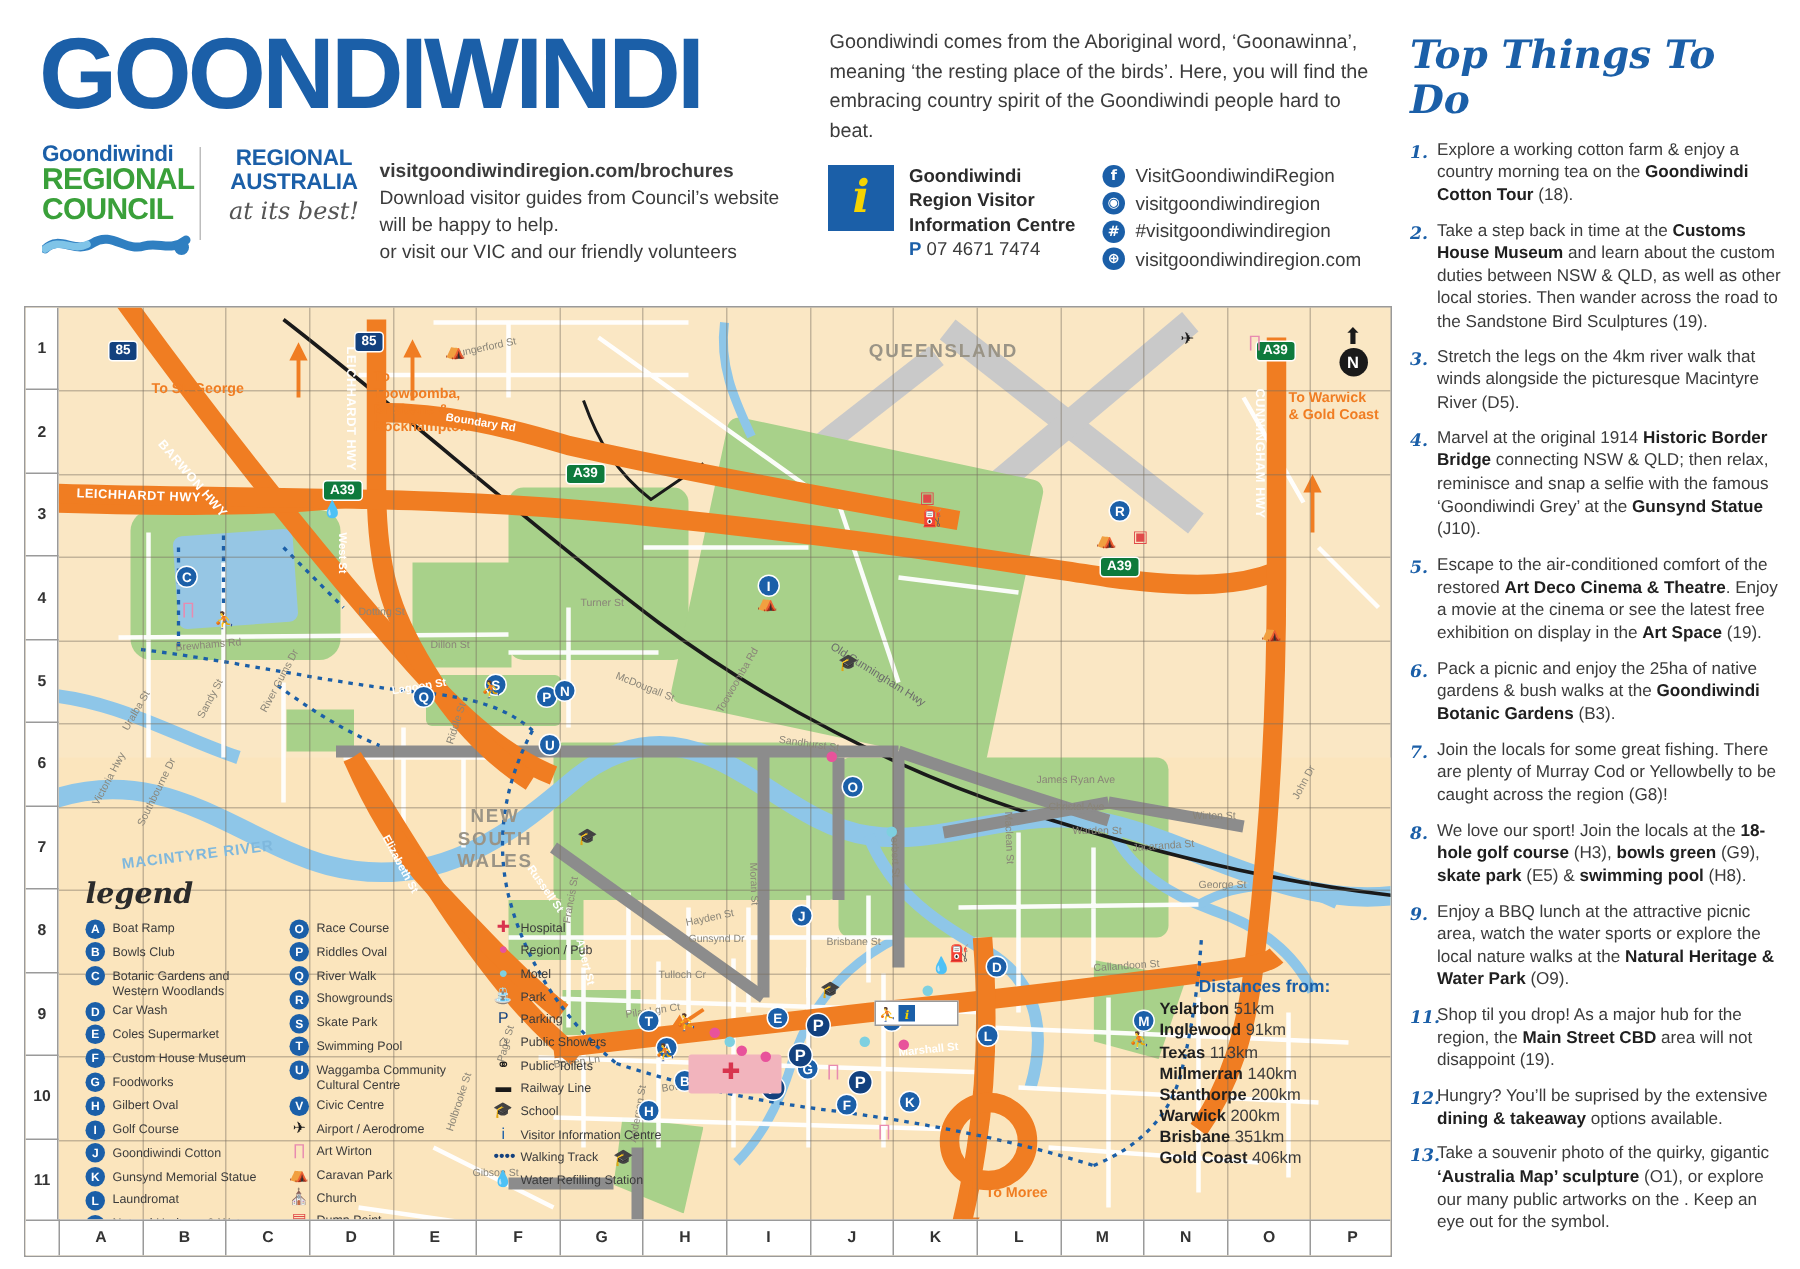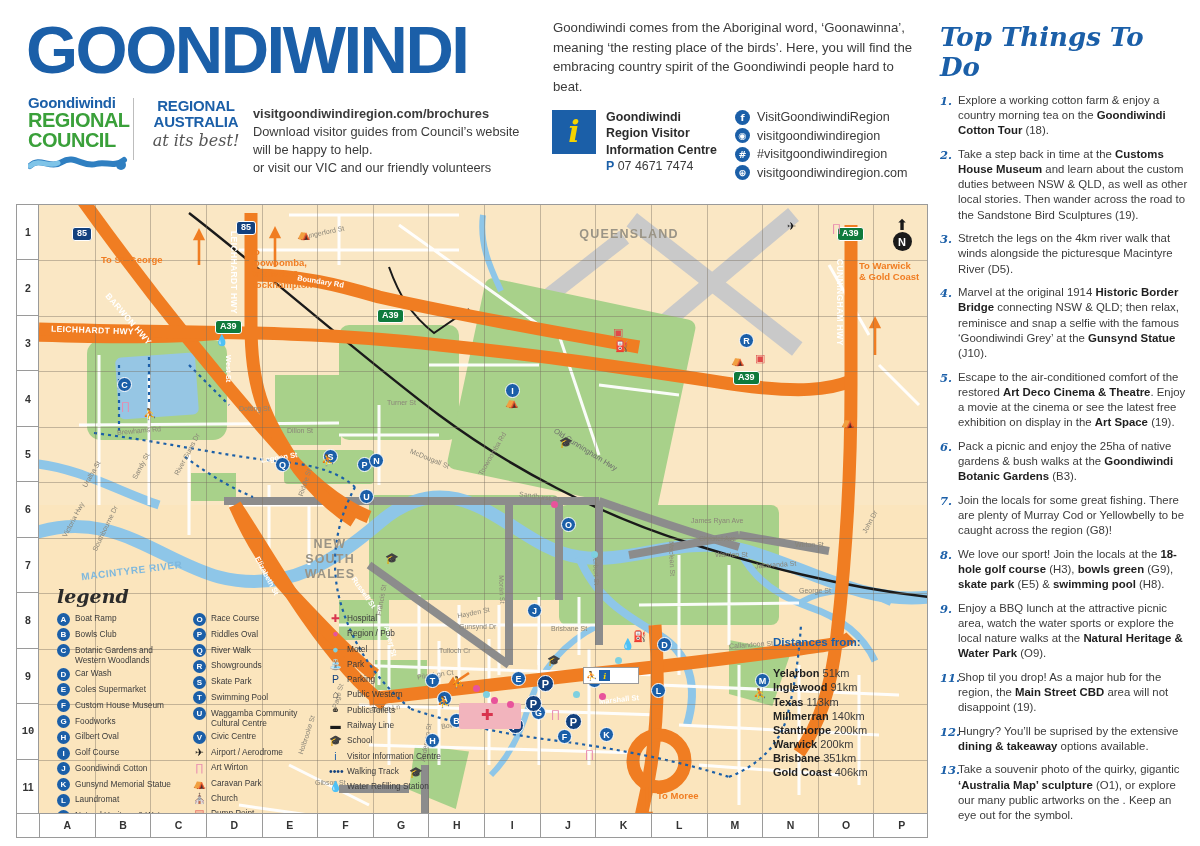--- a/index.html
+++ b/index.html
@@ -130,21 +130,21 @@
   .lbadge {
     width:13px; height:13px; border-radius:50%; background:#1b5fa8; color:#fff;
     font-size:8px; font-weight:bold; display:flex; align-items:center; justify-content:center;
     margin-right:5px; flex:0 0 13px; margin-top:.5px;
   }
   .lsym { width:13px; flex:0 0 13px; margin-right:5px; text-align:center; font-size:10.5px; line-height:13px; }
   .ltx { font-size:8.3px; line-height:1.22; color:#3b3b3b; padding-top:1px; }
 
   
   #distances { position:absolute; right:14px; bottom:34px; width:140px; z-index:30; }
-  #dist-title { font-size:11.6px; font-weight:bold; color:#1b5fa8; margin-bottom:18px; }
+  #dist-title { font-size:11.6px; font-weight:bold; color:#1b5fa8; margin-bottom:2px;text-align:center; }
   .drow { font-size:11px; line-height:1.28; color:#3b3b3b; }
   .drow b { color:#1f1f1f; }
 </style>
 </head>
 <body>
 
 <div id="header">
 
   <div id="title-block">
     <div id="main-title">GOONDIWINDI</div>
@@ -274,21 +274,21 @@
     <div class="ruler-left" id="ruler-left">
         <div class="rl-cell" style="top: 0px; height: 55.4545px;">1</div>
         <div class="rl-cell" style="top: 55.4545px; height: 55.4545px;">2</div>
         <div class="rl-cell" style="top: 110.909px; height: 55.4545px;">3</div>
         <div class="rl-cell" style="top: 166.364px; height: 55.4545px;">4</div>
         <div class="rl-cell" style="top: 221.818px; height: 55.4545px;">5</div>
         <div class="rl-cell" style="top: 277.273px; height: 55.4545px;">6</div>
         <div class="rl-cell" style="top: 332.727px; height: 55.4545px;">7</div>
         <div class="rl-cell" style="top: 388.182px; height: 55.4545px;">8</div>
         <div class="rl-cell" style="top: 443.636px; height: 55.4545px;">9</div>
-        <div class="rl-cell" style="top: 499.091px; height: 55.4545px; font-family: Liberation Mono, monospace;">10</div>
+        <div class="rl-cell" style="top: 499.091px; height: 55.4545px;">10</div>
         <div class="rl-cell" style="top: 554.545px; height: 55.4545px;">11</div>
       </div>
     <div class="ruler-bottom" id="ruler-bottom">
         <div class="rb-cell" style="left: 22px; width: 55.625px;">A</div>
         <div class="rb-cell" style="left: 77.625px; width: 55.625px;">B</div>
         <div class="rb-cell" style="left: 133.25px; width: 55.625px;">C</div>
         <div class="rb-cell" style="left: 188.875px; width: 55.625px;">D</div>
         <div class="rb-cell" style="left: 244.5px; width: 55.625px;">E</div>
         <div class="rb-cell" style="left: 300.125px; width: 55.625px;">F</div>
         <div class="rb-cell" style="left: 355.75px; width: 55.625px;">G</div>
@@ -737,21 +737,21 @@
               <div class="lrow">
                 <span class="lsym" style="color: rgb(74, 154, 74);">⛲</span>
                 <span class="ltx">Park</span>
               </div>
               <div class="lrow">
                 <span class="lsym" style="color: rgb(19, 65, 126);">P</span>
                 <span class="ltx">Parking</span>
               </div>
               <div class="lrow">
                 <span class="lsym" style="color: rgb(85, 85, 85);">⌂</span>
-                <span class="ltx">Public Western</span>
+                <span class="ltx">Public Showers</span>
               </div>
               <div class="lrow">
                 <span class="lsym" style="color: rgb(26, 26, 26);">⚭</span>
                 <span class="ltx">Public Toilets</span>
               </div>
               <div class="lrow">
                 <span class="lsym" style="color: rgb(26, 26, 26);">▬</span>
                 <span class="ltx">Railway Line</span>
               </div>
               <div class="lrow">

